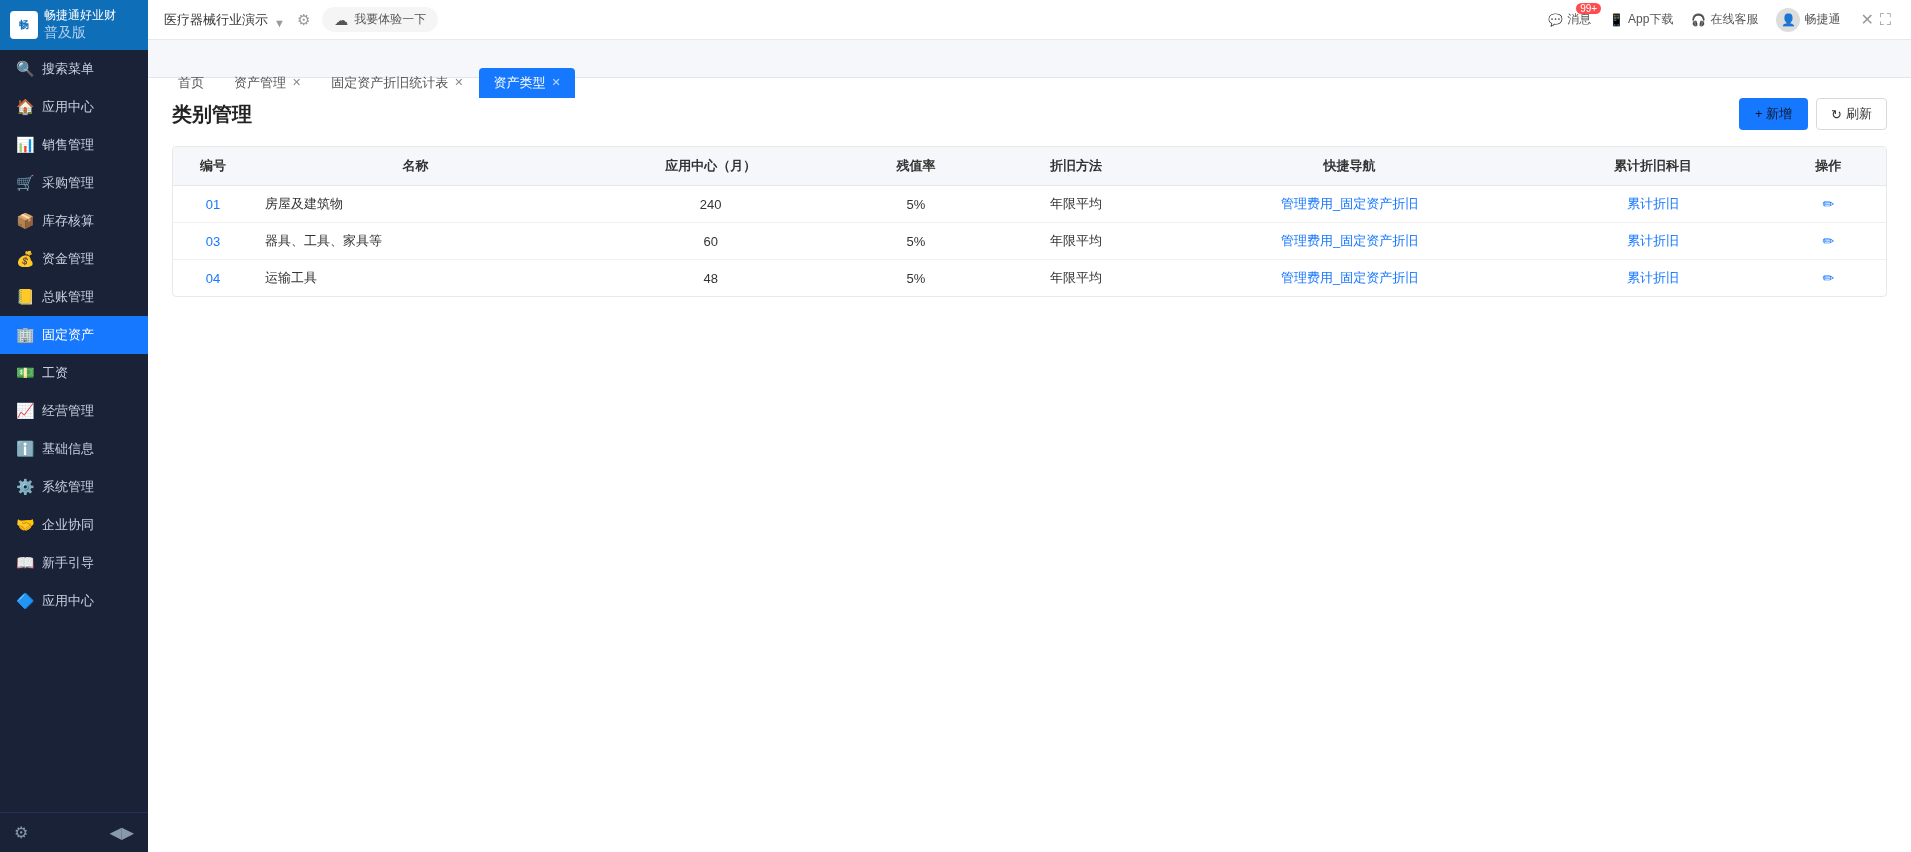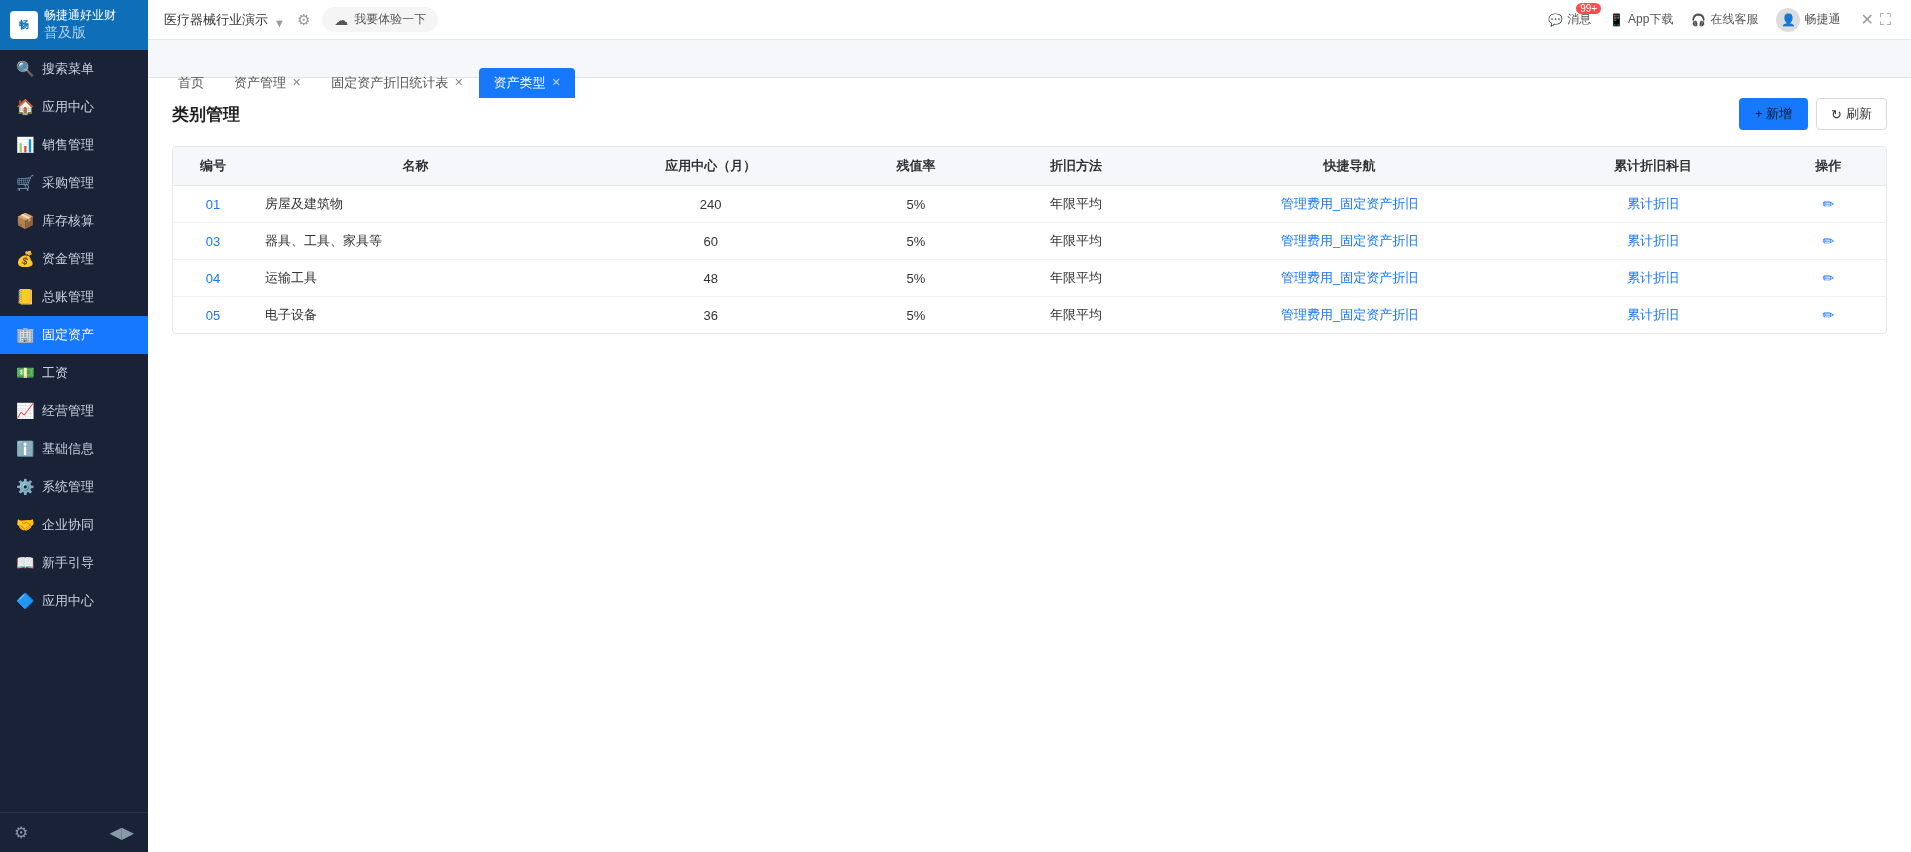--- a/index.html
+++ b/index.html
@@ -130,21 +130,21 @@
       background: #fff;
       padding: 20px 24px;
       overflow: auto;
     }
 
     
     .page-header {
       display: flex; align-items: center; justify-content: space-between;
       margin-bottom: 16px;
     }
-    .page-title { font-size: 17px; font-weight: 600; color: #222; }
+    .page-title { font-size: 20px; font-weight: 600; color: #222; }
     .page-actions { display: flex; gap: 8px; }
     .btn-primary {
       background: #1677ff; color: #0f172a; border: none;
       padding: 6px 16px; border-radius: 4px; cursor: pointer;
       font-size: 13px; display: flex; align-items: center; gap: 4px;
     }
     .btn-default {
       background: #fff; color: #333; border: 1px solid #d9d9d9;
       padding: 6px 14px; border-radius: 4px; cursor: pointer;
       font-size: 13px; display: flex; align-items: center; gap: 4px;
@@ -374,28 +374,18 @@
             <tr>
     <td class="td-link">04</td>
     <td>运输工具</td>
     <td>48</td>
     <td>5%</td>
     <td>年限平均</td>
     <td class="td-link">管理费用_固定资产折旧</td>
     <td class="td-link">累计折旧</td>
     <td><span class="td-edit">✏</span></td>
   </tr>
-            <tr>
-    <td class="td-link">05</td>
-    <td>电子设备</td>
-    <td>36</td>
-    <td>5%</td>
-    <td>年限平均</td>
-    <td class="td-link">管理费用_固定资产折旧</td>
-    <td class="td-link">累计折旧</td>
-    <td><span class="td-edit">✏</span></td>
-  </tr>
           </tbody>
       </table>
     </div>
 
   </div>
 </div>
 
 </body></html>

